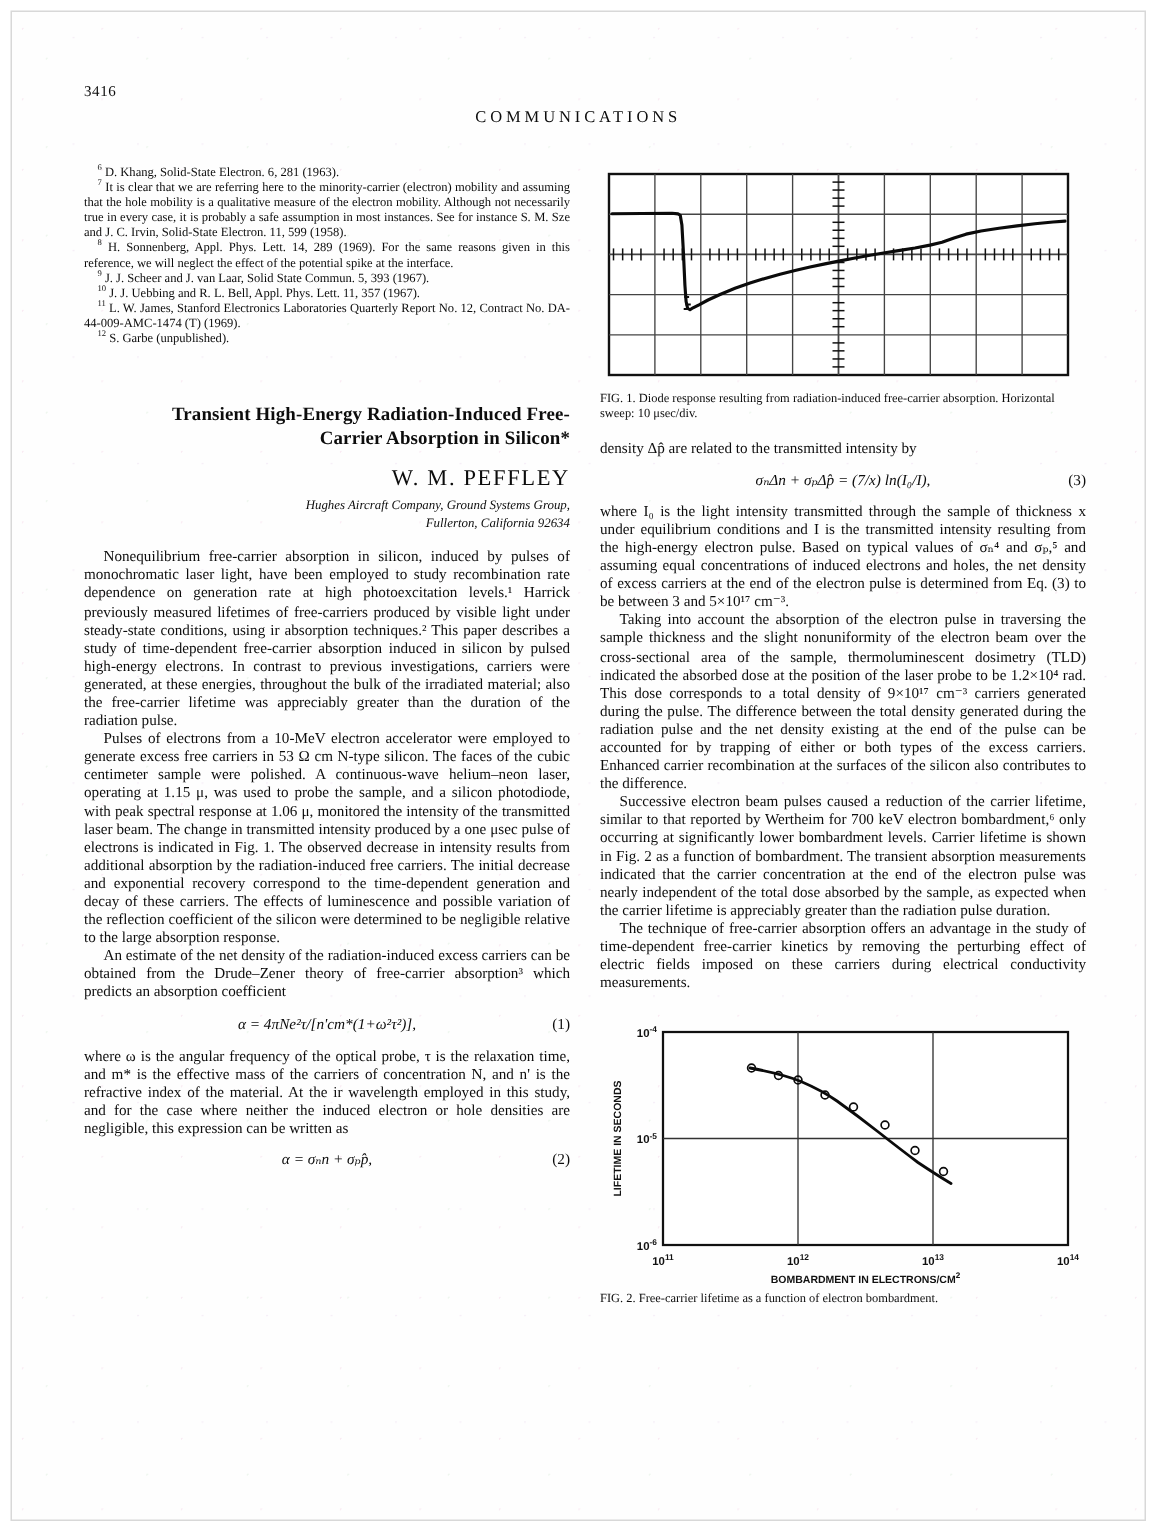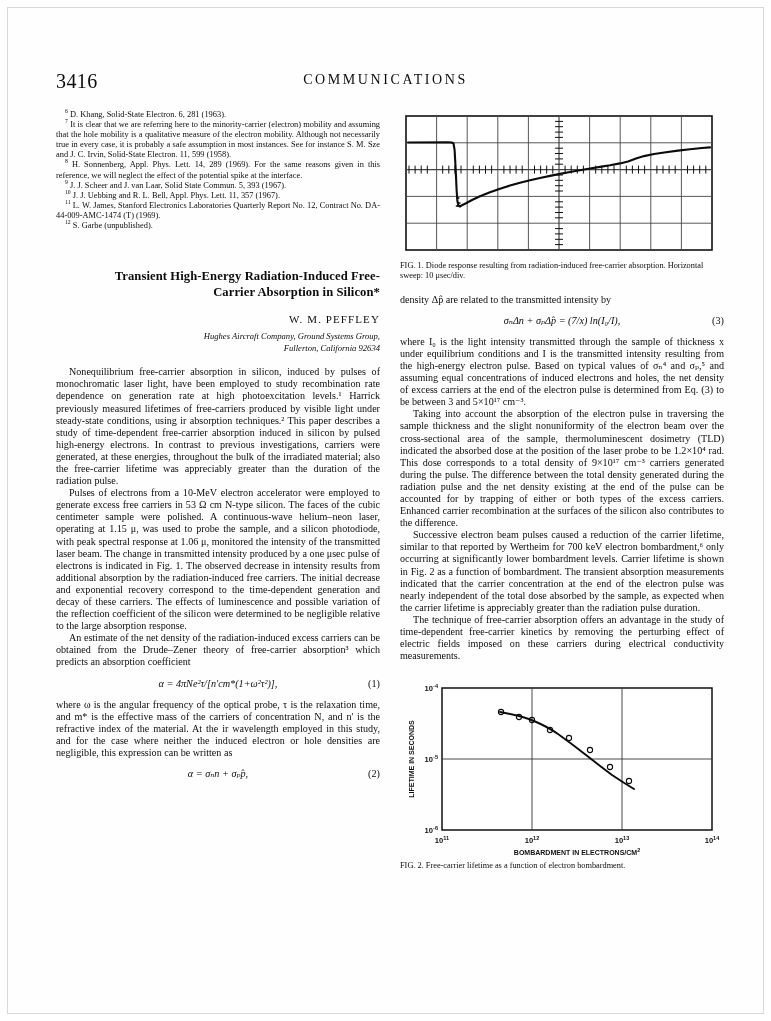--- a/index.html
+++ b/index.html
@@ -34,29 +34,29 @@
     background-image:
       radial-gradient(circle at 7px 11px, #f0c8e0 0.6px, transparent 0.7px),
       radial-gradient(circle at 23px 31px, #cfe8cf 0.6px, transparent 0.7px),
       radial-gradient(circle at 41px 17px, #e4d0ea 0.6px, transparent 0.7px);
     background-size: 53px 47px, 67px 59px, 43px 71px;
   }
 
   
   .folio {
     position: absolute;
-    left: 56px; top: 70px;
-    font-size: 20px;
+    left: 56px; top: 56px;
+    font-size: 10px;
     letter-spacing: .4px;
   }
   .running-head {
     position: absolute;
     left: 0; right: 0; top: 72px;
     text-align: center;
-    font-size: 14px;
+    font-size: 11px;
     letter-spacing: 2.6px;
   }
 
   
   .col {
     position: absolute;
     width: 324px;
     text-align: justify;
     font-size: 10.1px;
     line-height: 12.1px;
@@ -79,21 +79,21 @@
   
   .title-block { margin-top: 38px; text-align: right; }
   .art-title {
     font-size: 12.6px;
     font-weight: bold;
     line-height: 15.5px;
     letter-spacing: .1px;
   }
   .author {
     margin-top: 13px;
-    font-size: 11px;
+    font-size: 15px;
     letter-spacing: 1.1px;
   }
   .affil {
     margin-top: 6px;
     font-size: 8.6px;
     font-style: italic;
     line-height: 11.5px;
   }
   .received {
     margin-top: 6px;

